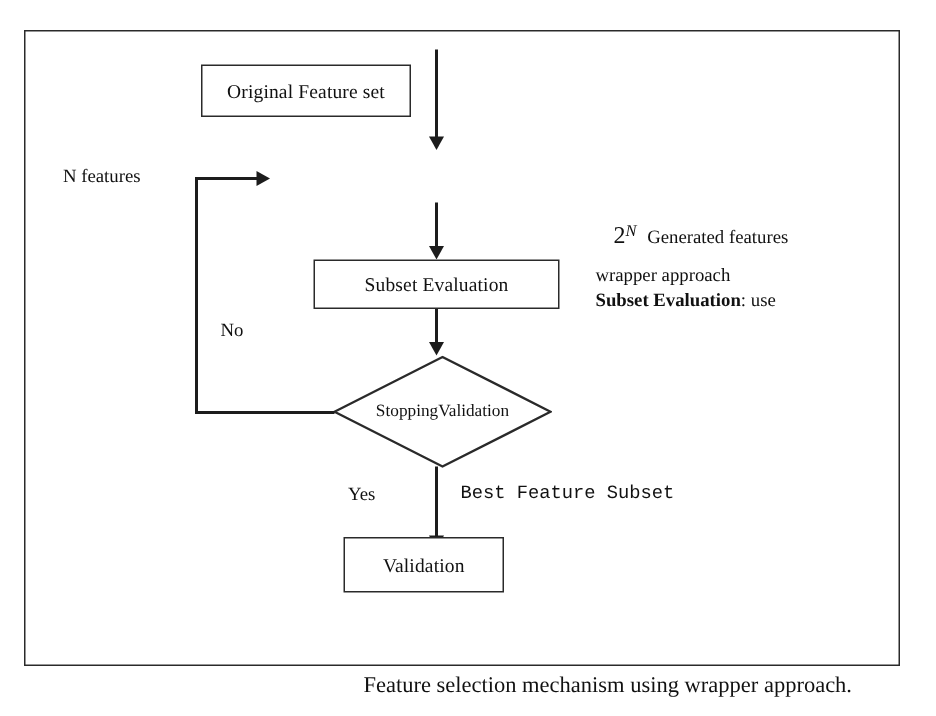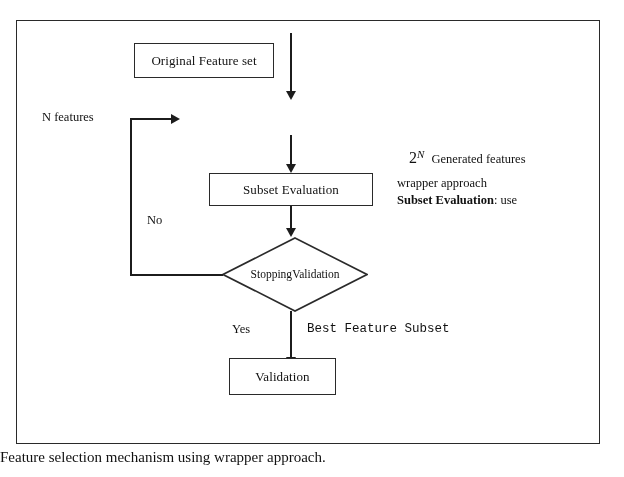--- a/index.html
+++ b/index.html
@@ -99,24 +99,24 @@
     display: flex;
     flex-direction: row;
     align-items: center;
     justify-content: center;
     font-size: 11.5px;
     line-height: 1.55;
     pointer-events: none;
   }
   #caption {
     position: absolute;
-    left: 0;
+    left: 16px;
     top: 449px;
     width: 552px;
-    text-align: left;
+    text-align: right;
     font-size: 15px;
   }
 </style>
 </head>
 <body>
 
 <div id="page">
 
   <div id="figure-frame">
 

